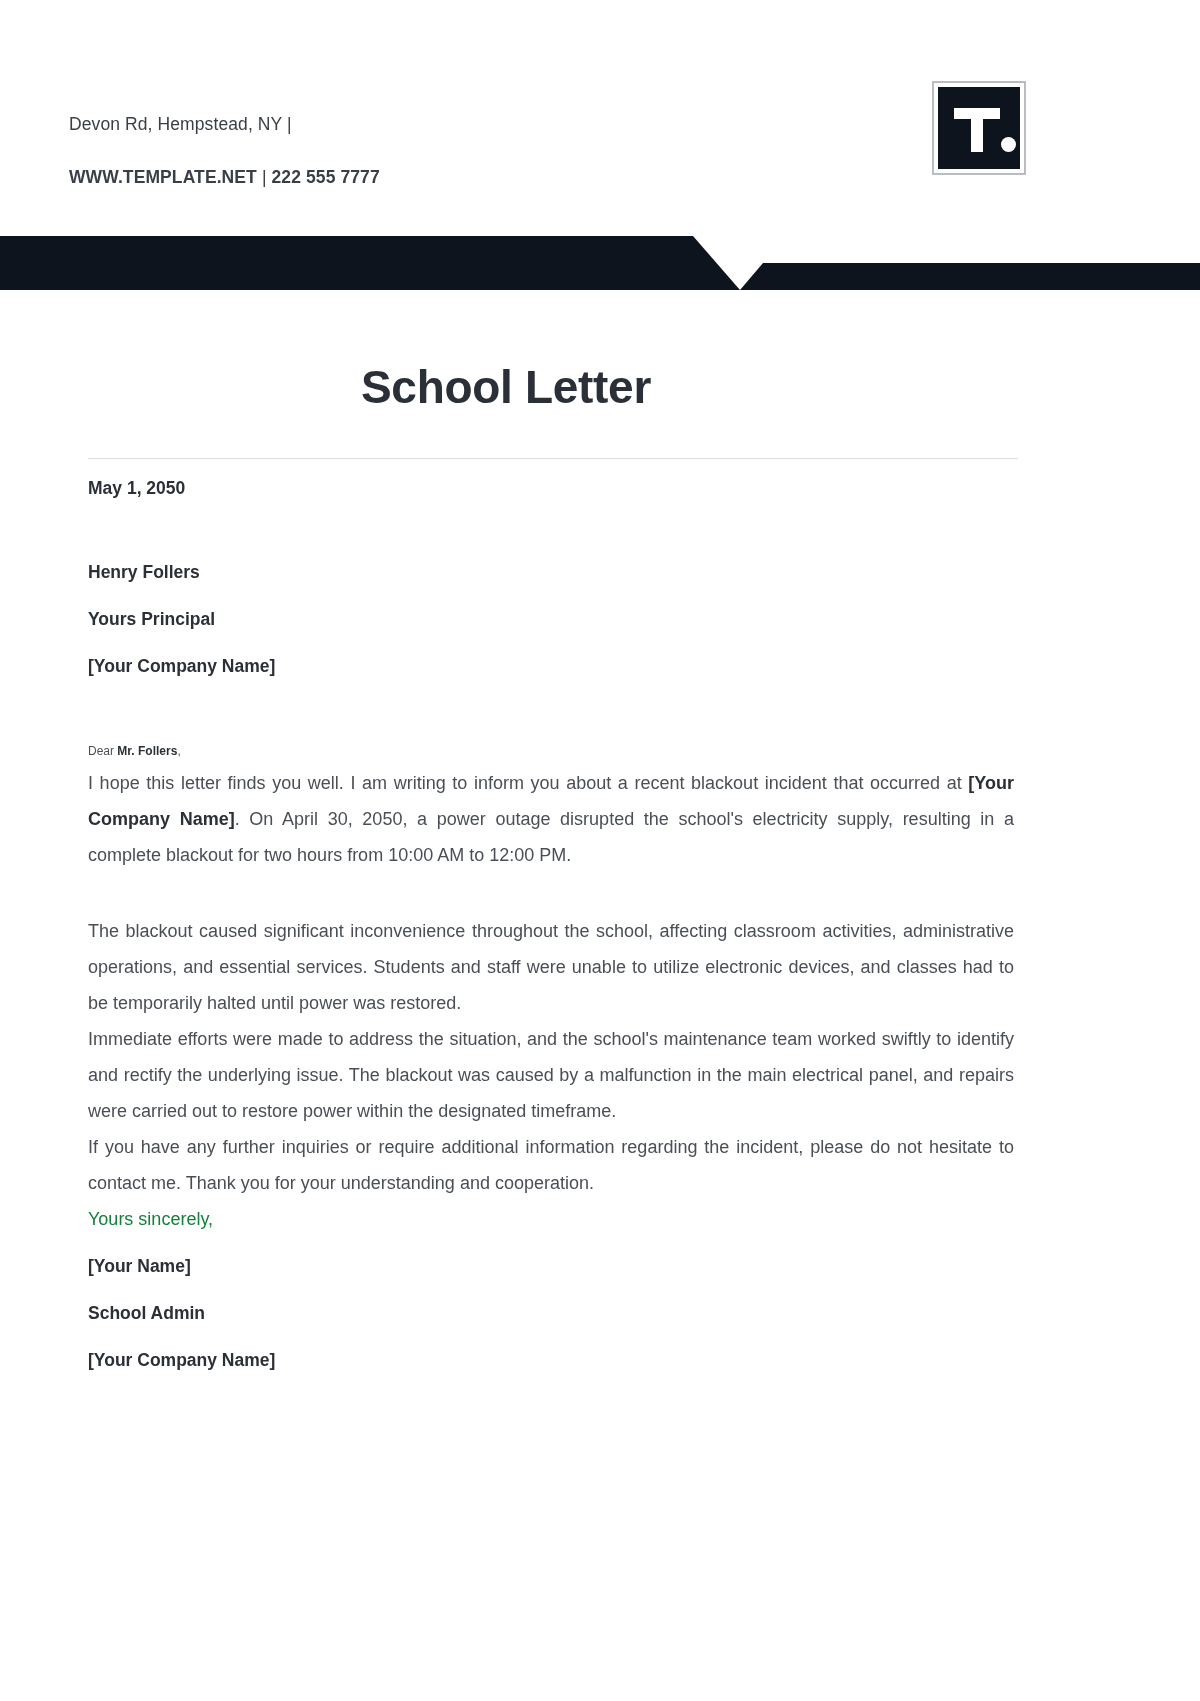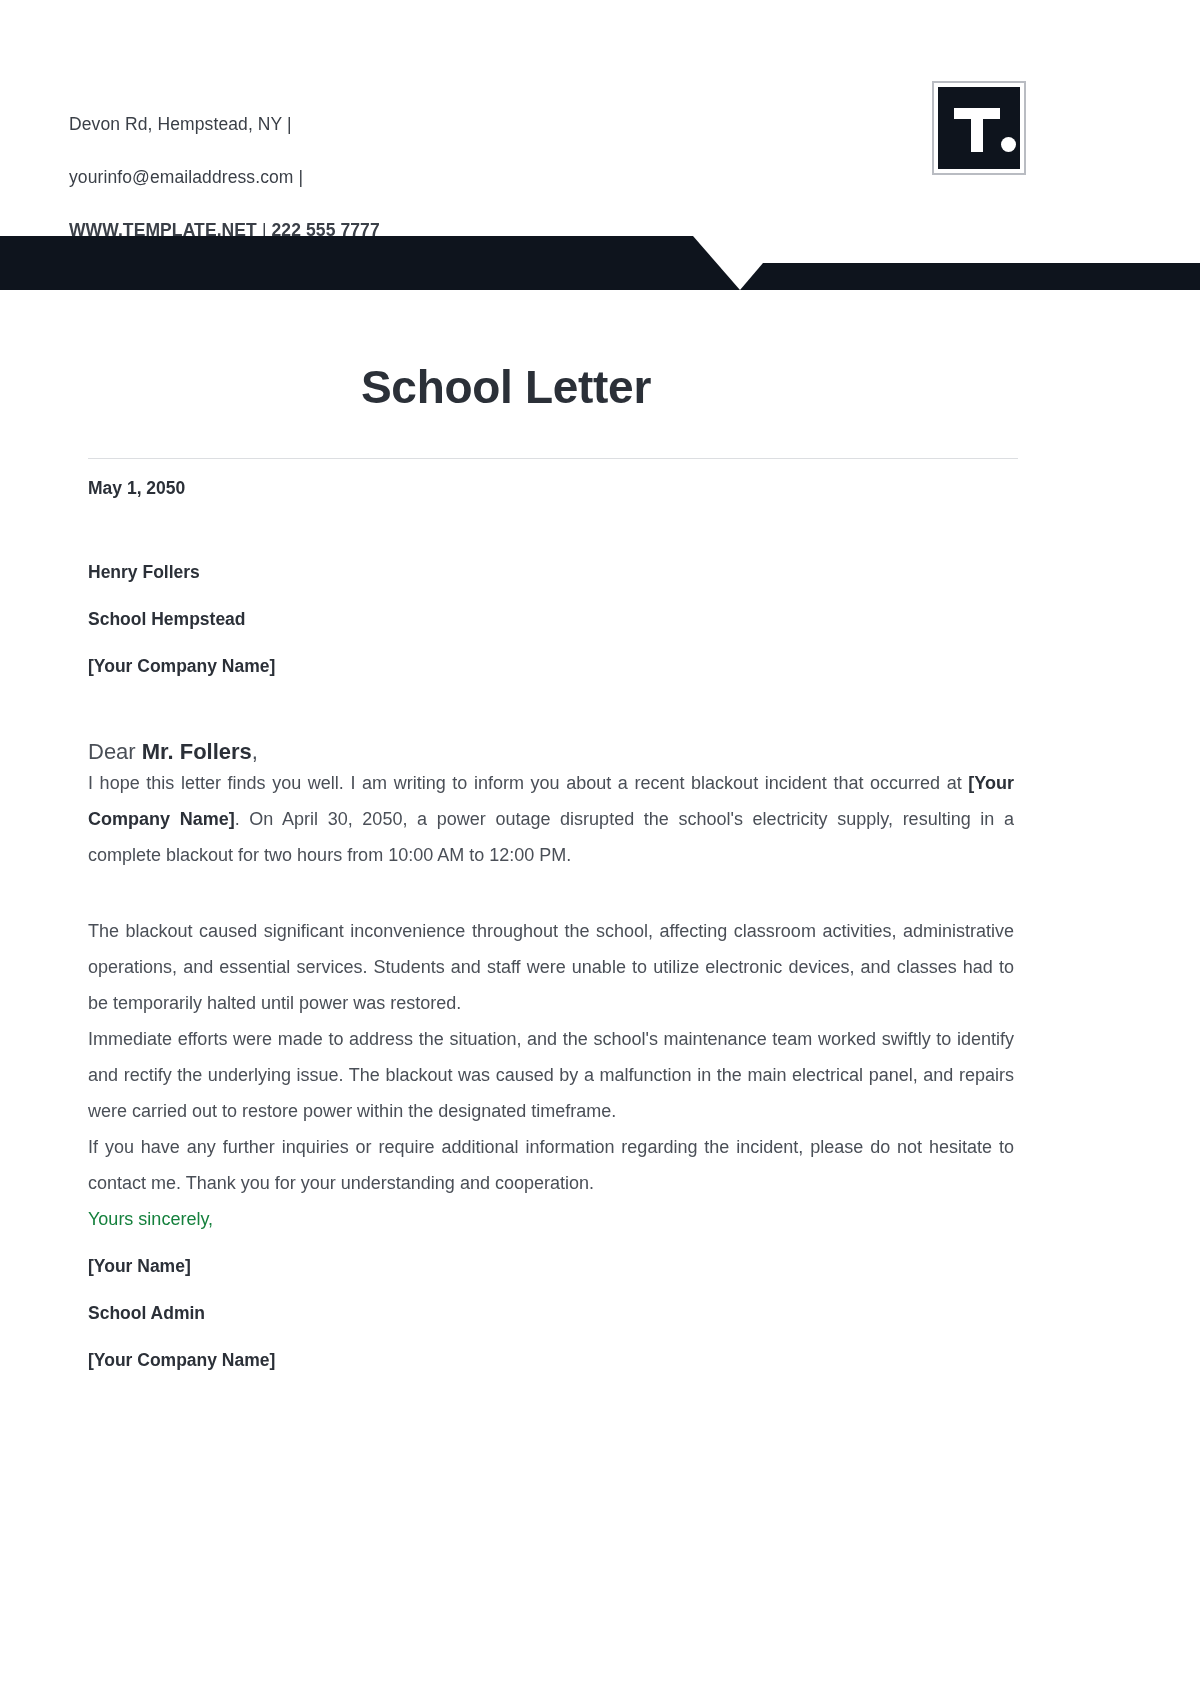--- a/index.html
+++ b/index.html
@@ -146,21 +146,21 @@
     font-weight: 700;
     color: #2b3038;
     line-height: 24px;
   }
   .gap-lg { height: 60px; }
   .gap-md { height: 23px; }
   .gap-sm { height: 17px; }
   .gap-para { height: 40px; }
 
   .salutation {
-    font-size: 22px;
+    font-size: 12px;
     line-height: 27px;
     color: #4a4f57;
     font-weight: 400;
   }
   .salutation b { font-weight: 700; color: #2b3038; }
 
   .body-para {
     font-size: 18px;
     line-height: 36px;
     color: #4a4f57;
@@ -182,21 +182,20 @@
     color: #15803d;
   }
 </style>
 </head>
 <body>
 
 <div class="doc-header">
 
   <div class="contact-block">
     <span class="contact-line">Devon Rd, Hempstead, NY |</span>
-    <span class="contact-line">yourinfo@emailaddress.com |</span>
     <span class="contact-line"><b>WWW.TEMPLATE.NET</b><span> | </span><b>222 555 7777</b></span>
   </div>
 
   <div class="brand-logo">
     <div class="brand-logo-inner">
       <span class="logo-t"></span>
       <span class="logo-dot"></span>
     </div>
   </div>
 
@@ -211,21 +210,21 @@
 <div class="title-rule"></div>
 
 <div class="letter">
 
   <div class="meta-line">May 1, 2050</div>
 
   <div class="gap-lg"></div>
 
   <div class="meta-line">Henry Follers</div>
   <div class="gap-md"></div>
-  <div class="meta-line">School Hempstead</div>
+  <div class="meta-line">Yours Principal</div>
   <div class="gap-md"></div>
   <div class="meta-line">[Your Company Name]</div>
 
   <div class="gap-lg"></div>
 
   <div class="salutation"><span>Dear </span><b>Mr. Follers</b><span>,</span></div>
 
   <p class="body-para"><span>I hope this letter finds you well. I am writing to inform you about a recent blackout incident that occurred at </span><b>[Your Company Name]</b><span>. On April 30, 2050, a power outage disrupted the school's electricity supply, resulting in a complete blackout for two hours from 10:00 AM to 12:00 PM.</span></p>
 
   <div class="gap-para"></div>

